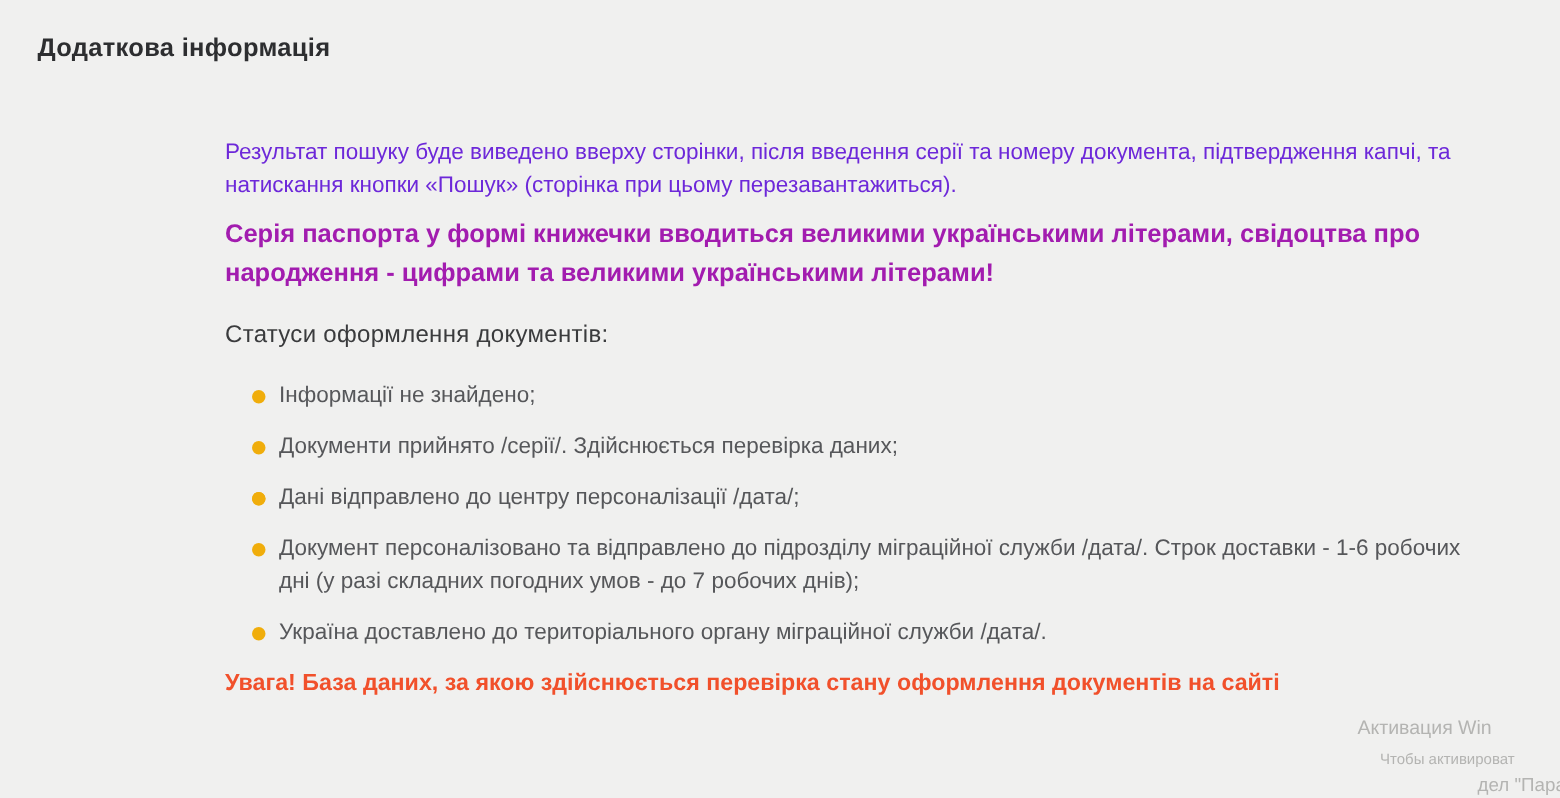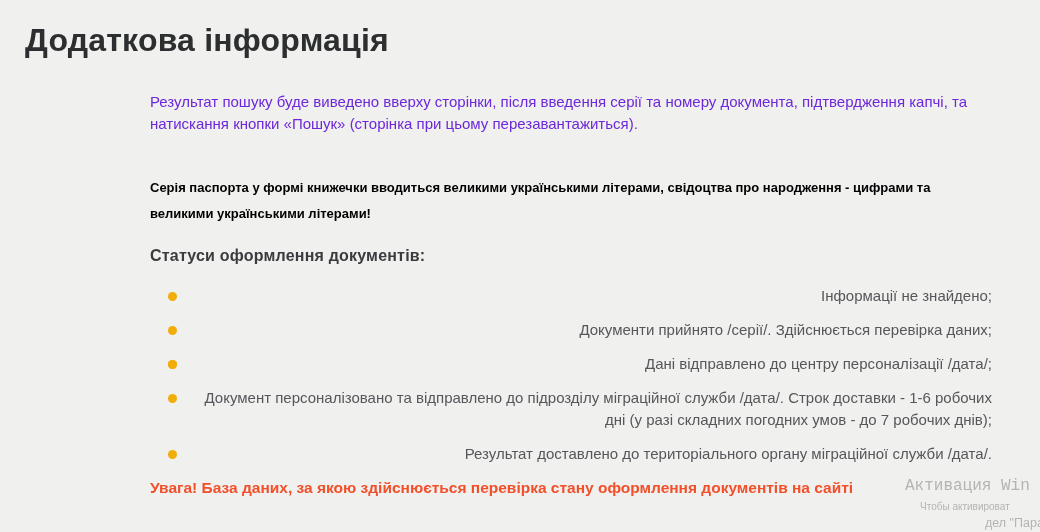--- a/index.html
+++ b/index.html
@@ -12,65 +12,64 @@
     background: #f0f0ef;
     overflow: hidden;
     position: relative;
     font-family: "Liberation Sans", sans-serif;
   }
   .page-title {
     position: absolute;
     left: 25px;
     top: 22px;
     margin: 0;
-    font-size: 32px;
+    font-size: 17px;
     font-weight: 600;
     color: #2d2e30;
     letter-spacing: 0.2px;
   }
   .content {
     position: absolute;
     left: 150px;
     top: 0;
     width: 842px;
   }
   .intro {
     margin: 91px 0 0 0;
     font-size: 15px;
     line-height: 22px;
     color: #6d28d9;
   }
   .warning {
-    margin: 40px 0 0 0;
-    font-size: 13px;
+    margin: 8px 0 0 0;
+    font-size: 17px;
     font-weight: bold;
     line-height: 26px;
-    color: #000000;
+    color: #a21caf;
   }
   .statuses-heading {
     margin: 20px 0 0 0;
     font-size: 16px;
-    font-weight: bold;
+    font-weight: normal;
     color: #3a3b3d;
     letter-spacing: 0.2px;
   }
   .status-list {
     list-style: none;
     margin: 20px 0 0 0;
     padding: 0;
   }
   .status-item {
     position: relative;
     padding-left: 36px;
     margin-bottom: 12px;
     font-size: 15px;
     line-height: 22px;
     color: #56575a;
     max-width: 812px;
-    text-align: right;
   }
   .bullet {
     position: absolute;
     left: 18px;
     top: 7px;
     width: 9px;
     height: 9px;
     border-radius: 50%;
     background: #f0ad0b;
   }
@@ -84,22 +83,21 @@
   }
   .watermark {
     position: absolute;
     color: #b4b4b2;
     white-space: nowrap;
     pointer-events: none;
   }
   .watermark-line1 {
     left: 905px;
     top: 477px;
-    font-size: 16px;
-    font-family: Liberation Mono, monospace;
+    font-size: 13px;
   }
   .watermark-line2 {
     left: 920px;
     top: 501px;
     font-size: 10px;
   }
   .watermark-line3 {
     left: 985px;
     top: 516px;
     font-size: 12.5px;
@@ -132,21 +130,21 @@
     <li class="status-item">
       <span class="bullet"></span>
       <span>Дані відправлено до центру персоналізації /дата/;</span>
     </li>
     <li class="status-item">
       <span class="bullet"></span>
       <span>Документ персоналізовано та відправлено до підрозділу міграційної служби /дата/. Строк доставки - 1-6 робочих дні (у разі складних погодних умов - до 7 робочих днів);</span>
     </li>
     <li class="status-item">
       <span class="bullet"></span>
-      <span>Результат доставлено до територіального органу міграційної служби /дата/.</span>
+      <span>Україна доставлено до територіального органу міграційної служби /дата/.</span>
     </li>
   </ul>
 
   <p class="warning-bottom">Увага! База даних, за якою здійснюється перевірка стану оформлення документів на сайті</p>
 </div>
 
 <div class="watermark watermark-line1">Активация Win</div>
 <div class="watermark watermark-line2">Чтобы активироват</div>
 <div class="watermark watermark-line3">дел "Параметры</div>
 

